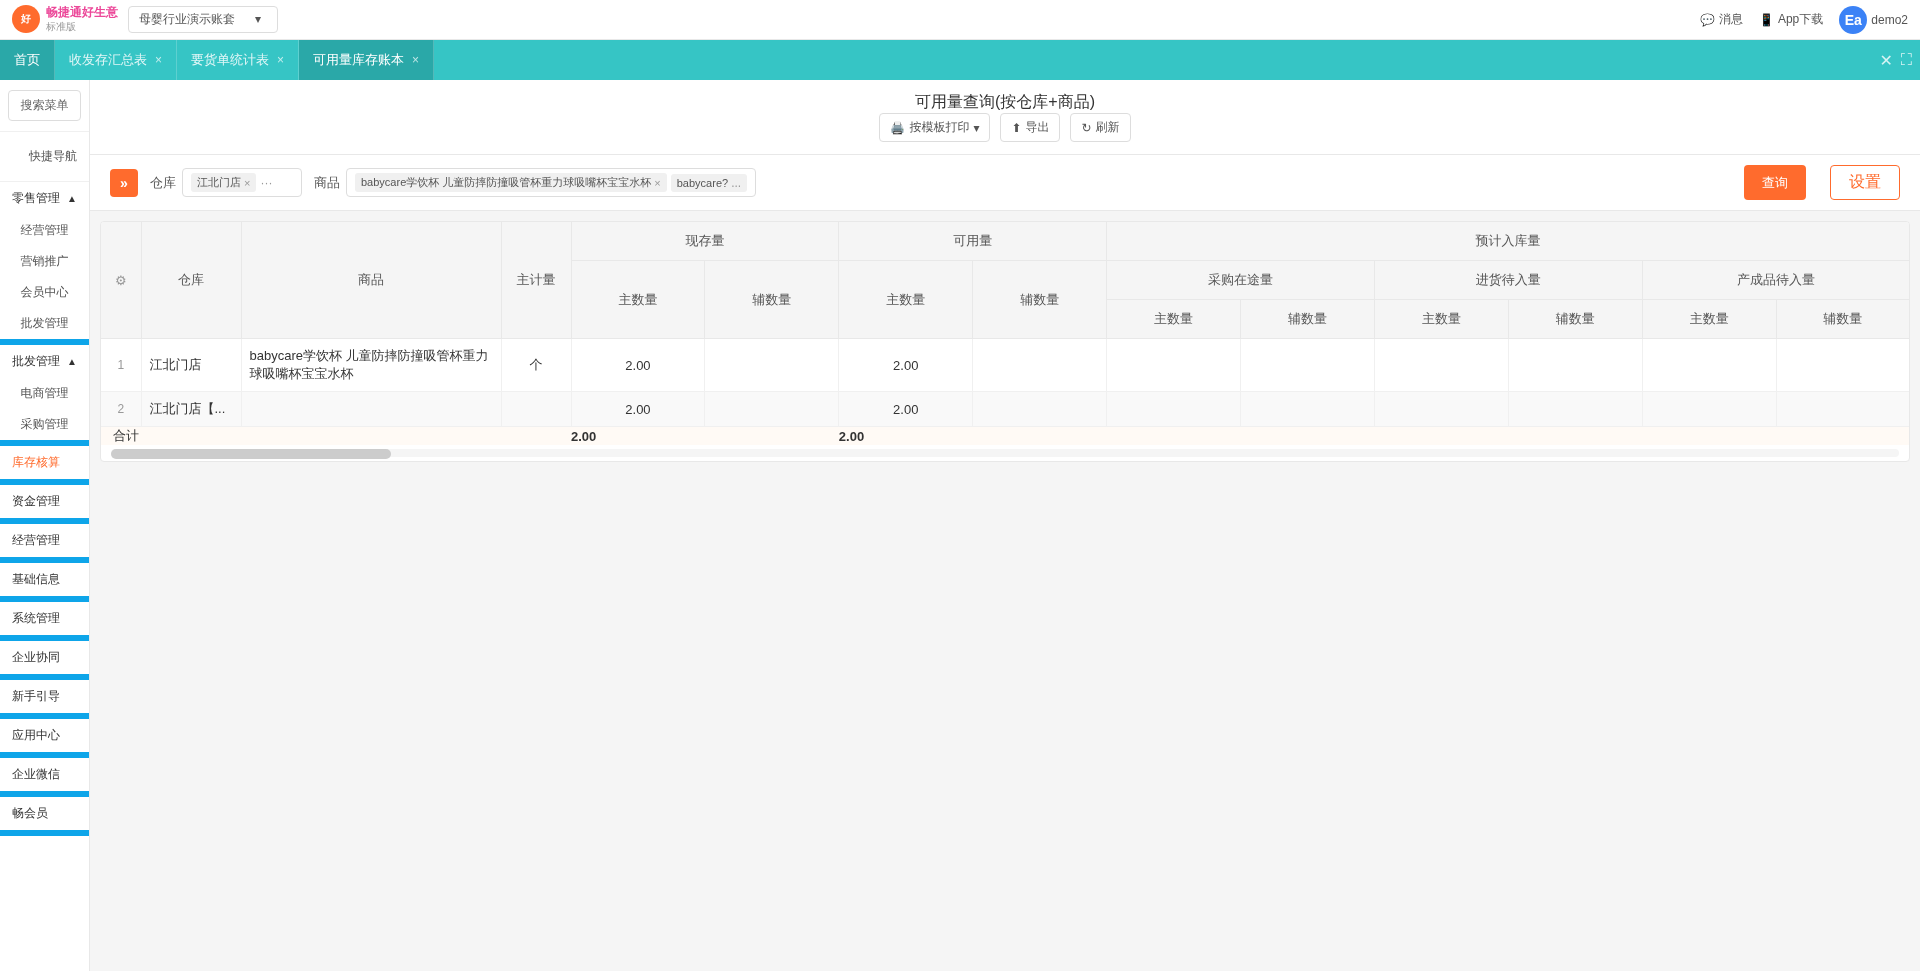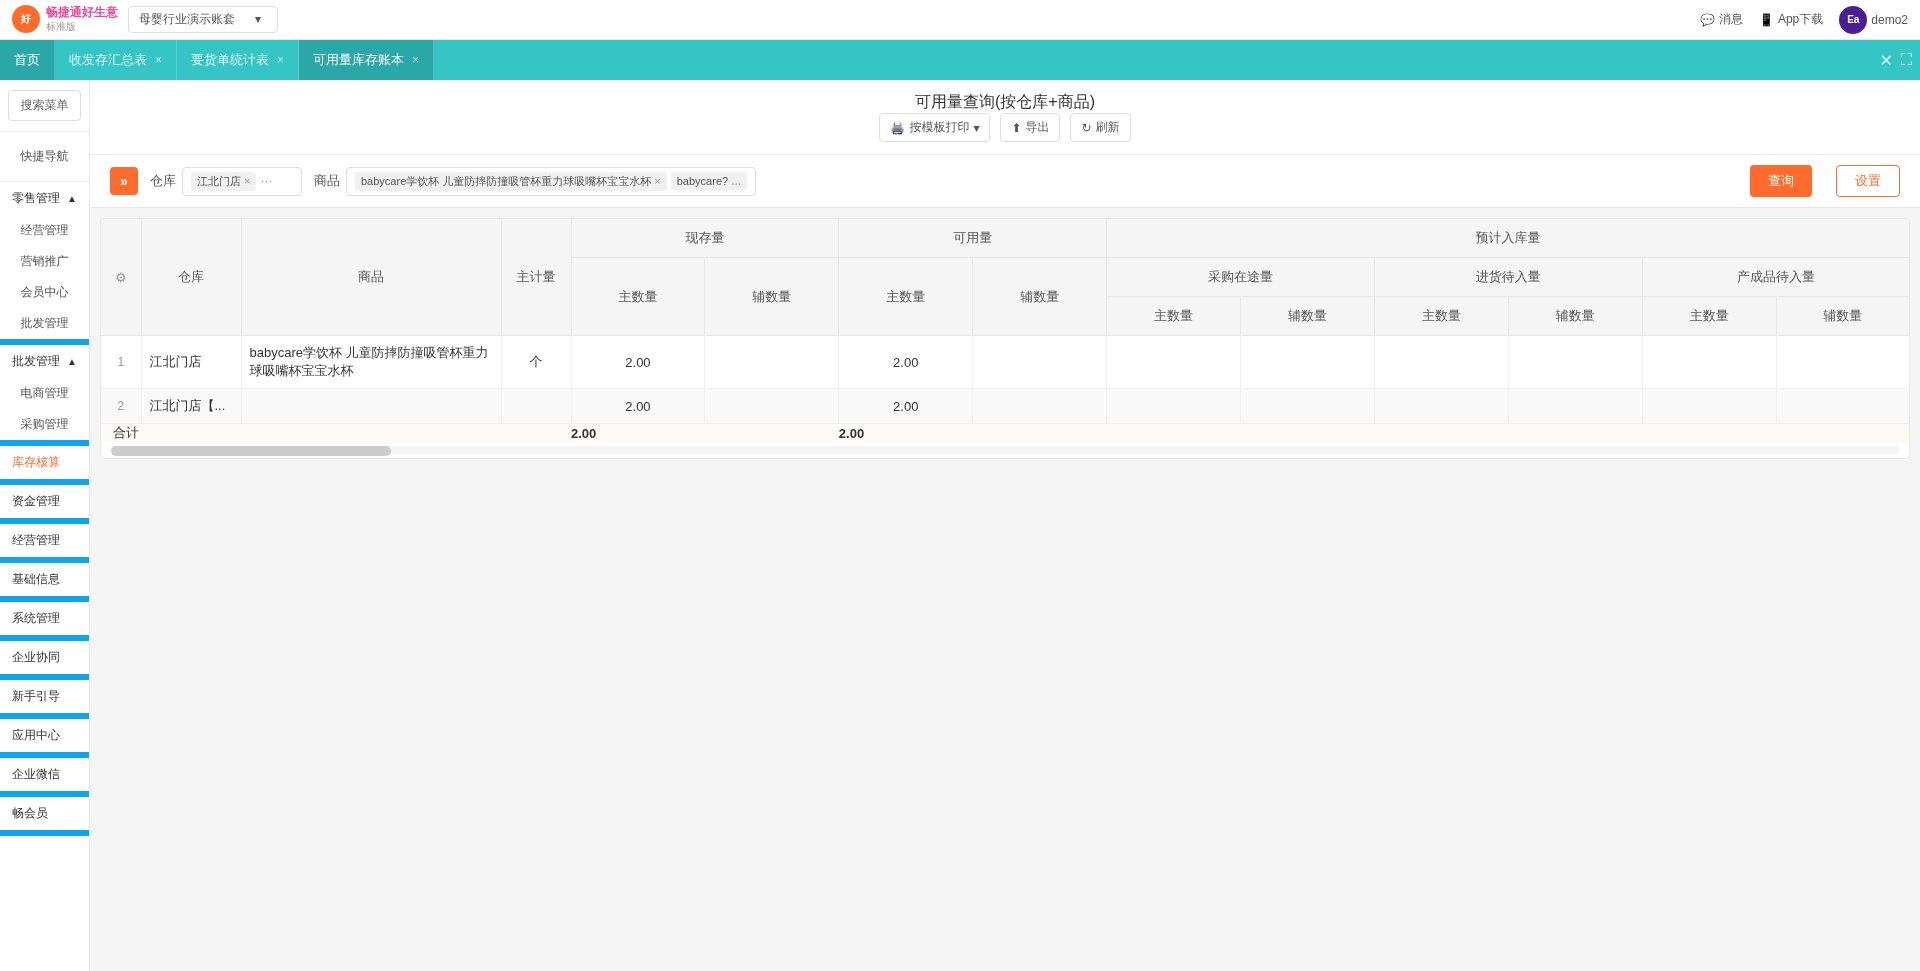--- a/index.html
+++ b/index.html
@@ -17,21 +17,21 @@
       flex-shrink: 0;
     }
     .top-bar-left { display: flex; align-items: center; gap: 10px; }
     .logo-area { display: flex; align-items: center; gap: 6px; }
     .logo-icon { width: 28px; height: 28px; background: #ff6b2d; border-radius: 50%; display: flex; align-items: center; justify-content: center; color: white; font-size: 10px; font-weight: bold; }
     .logo-text { font-size: 12px; color: #ec4899; font-weight: bold; line-height: 1.2; }
     .logo-sub { font-size: 10px; color: #999; }
     .tenant-select { display: flex; align-items: center; gap: 20px; padding: 4px 10px; border: 1px solid #ddd; border-radius: 4px; cursor: pointer; font-size: 12px; color: #555; background: #fff; min-width: 150px; }
     .top-bar-right { display: flex; align-items: center; gap: 16px; }
     .top-right-item { display: flex; align-items: center; gap: 4px; cursor: pointer; color: #555; font-size: 12px; }
-    .avatar { width: 28px; height: 28px; background: #4c1d95; border-radius: 50%; display: flex; align-items: center; justify-content: center; color: white; font-size: 10px; font-weight: bold; }
+    .avatar { width: 28px; height: 28px; background: #3b82f6; border-radius: 50%; display: flex; align-items: center; justify-content: center; color: white; font-size: 14px; font-weight: bold; }
 
     
     .tab-bar {
       height: 40px;
       background: #36c5c5;
       display: flex;
       align-items: center;
       padding: 0 0 0 0;
       flex-shrink: 0;
       position: relative;
@@ -92,21 +92,21 @@
     }
     .sidebar-nav {
       padding: 8px 0;
       border-bottom: 1px solid #f0f0f0;
     }
     .sidebar-nav-item {
       padding: 8px 12px;
       font-size: 12px;
       color: #555;
       cursor: pointer;
-      text-align: center;
+      text-align: right;
     }
     .sidebar-section {
       border-bottom: 6px solid #0ea5e9;
     }
     .sidebar-section-header {
       display: flex;
       align-items: center;
       justify-content: space-between;
       padding: 8px 12px;
       font-size: 12px;
@@ -197,21 +197,21 @@
     }
     .filter-tag-close { cursor: pointer; color: #999; font-size: 11px; }
     .filter-more { color: #999; cursor: pointer; font-size: 12px; }
     .filter-actions { display: flex; gap: 24px; margin-left: auto; }
     .btn-query {
       padding: 6px 18px; background: #ff6b2d; color: #fff;
       border: none; border-radius: 4px; cursor: pointer; font-size: 13px;
     }
     .btn-setting {
       padding: 6px 18px; background: #fff; color: #ff6b2d;
-      border: 1px solid #ff6b2d; border-radius: 4px; cursor: pointer; font-size: 13px;
+      border: 1px solid #ff6b2d; border-radius: 4px; cursor: pointer; font-size: 16px;
     }
 
     
     .table-container {
       background: #fff;
       margin: 10px;
       border-radius: 4px;
       overflow: hidden;
       border: 1px solid #e8e8e8;
     }

